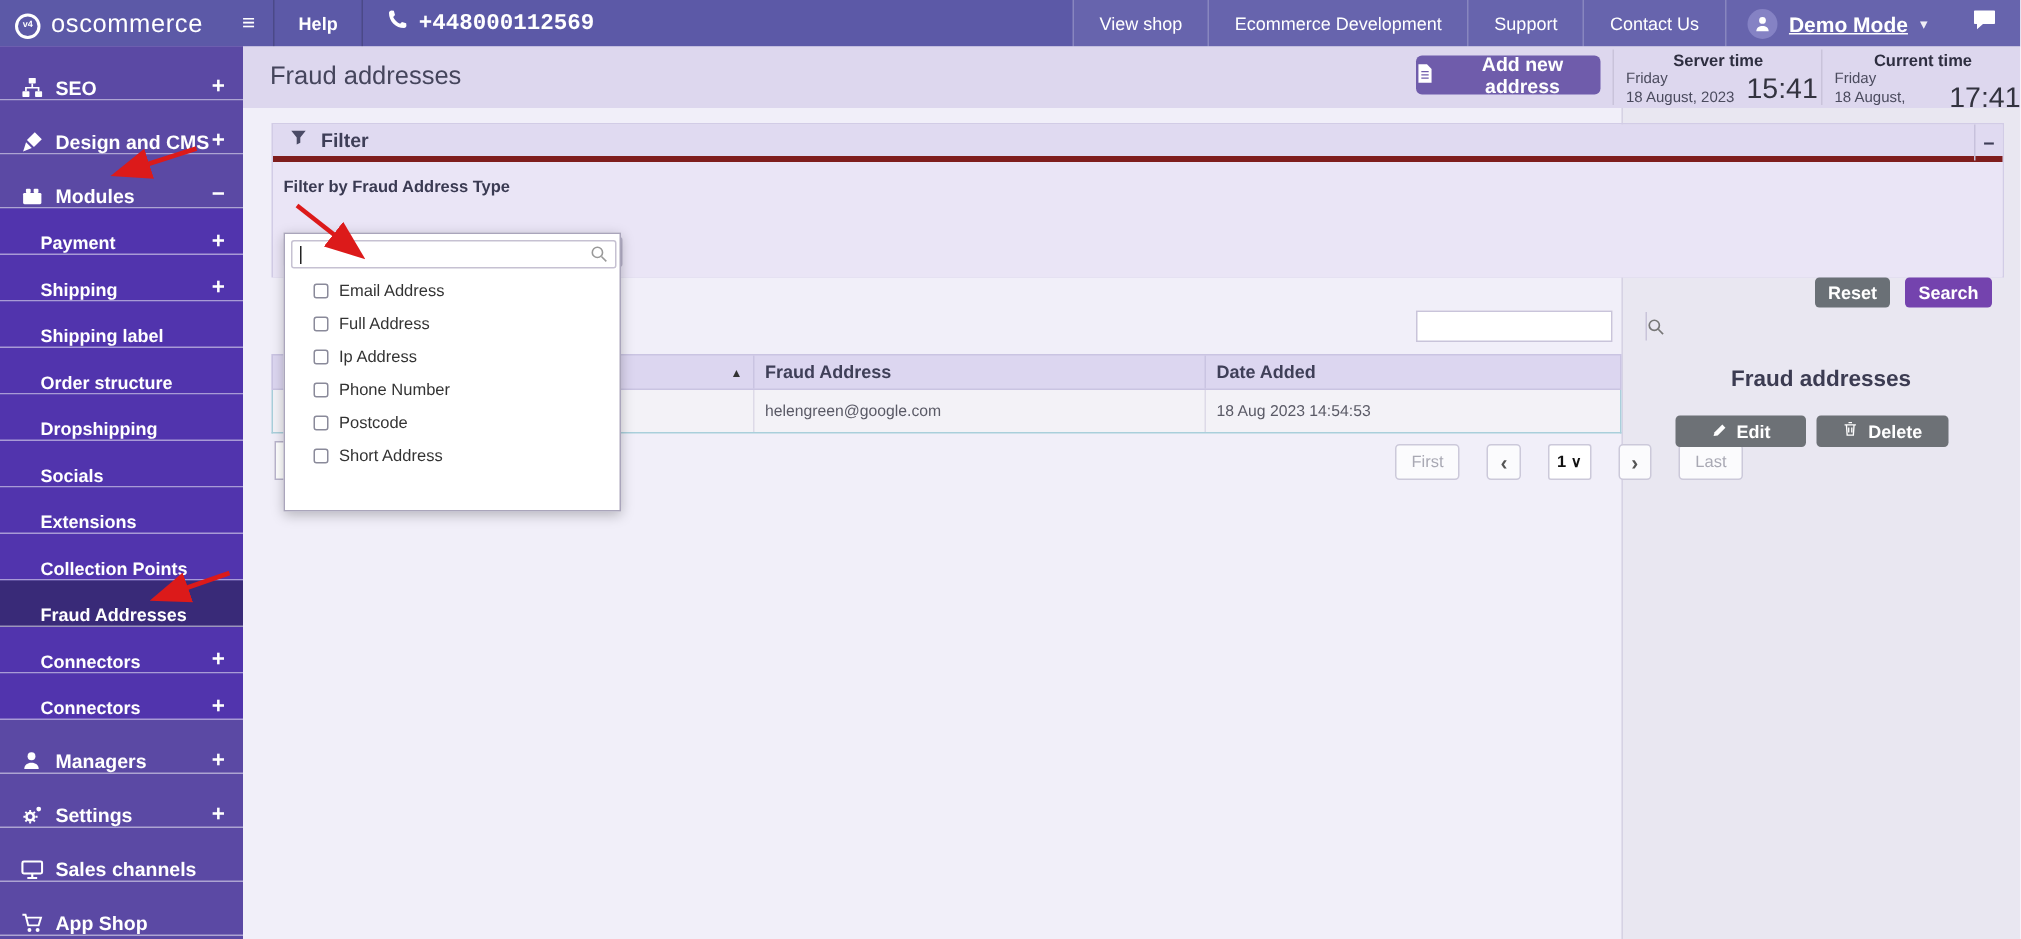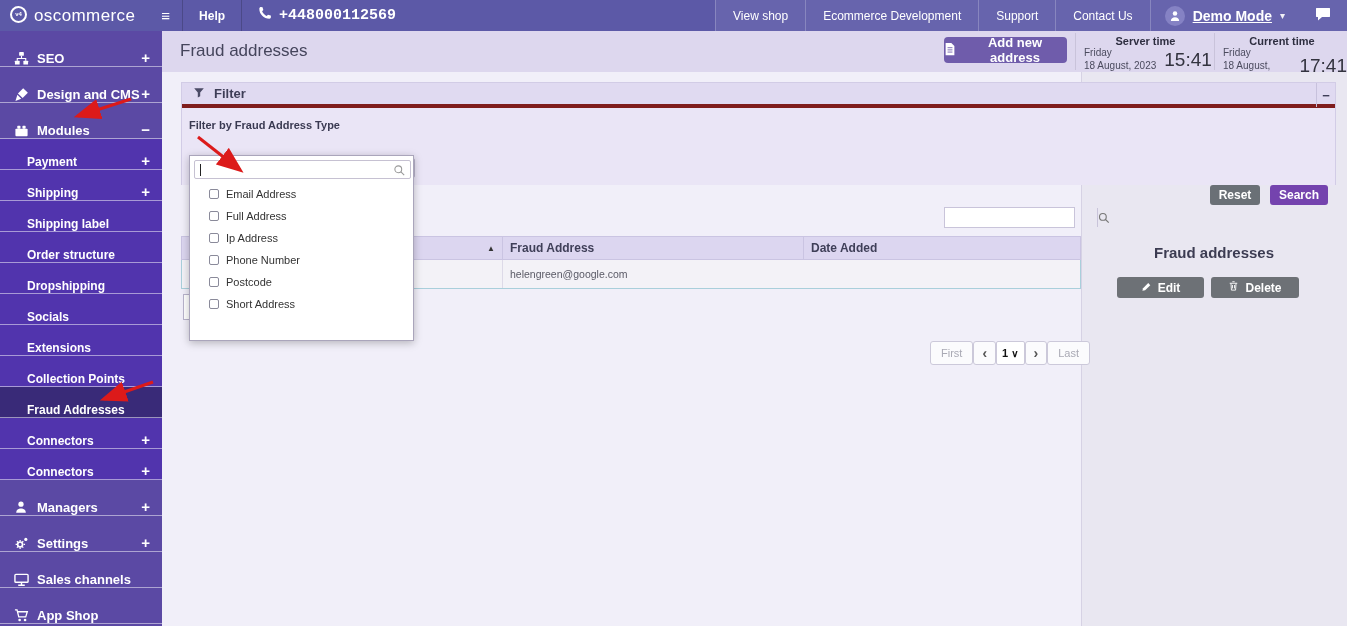--- a/index.html
+++ b/index.html
@@ -1,21 +1,21 @@
 <!DOCTYPE html>
 <html><head>
 <meta charset="utf-8">
 <style>
   * { margin:0; padding:0; box-sizing:border-box; }
   body { font-family:"Liberation Sans", sans-serif; background:#fff; }
   #app { position:relative; width:1347px; height:626px; overflow:hidden; background:#f1eff9; }
 
   
   .topbar { position:absolute; left:0; top:0; width:1347px; height:31px; background:#5c59a7; color:#fff; display:flex; align-items:center; }
-  .brand { display:flex; align-items:flex-start; gap:7px; padding-left:10px; }
+  .brand { display:flex; align-items:flex-end; gap:7px; padding-left:10px; }
   .logo-circle { width:17px; height:17px; border:2px solid #fff; border-radius:50%; display:flex; align-items:center; justify-content:center; font-size:6px; font-weight:bold; }
   .brand-name { font-size:17px; letter-spacing:.4px; }
   .hamburger { font-size:15px; font-weight:bold; margin-left:14px; padding:0 12px; cursor:pointer; }
   .tb-sep { width:1px; height:31px; background:rgba(0,0,0,.18); }
   .tb-item { padding:0 16px; font-size:12px; font-weight:bold; height:31px; display:flex; align-items:center; cursor:pointer; }
   .phone-item { display:flex; align-items:center; gap:7px; font-size:15px; font-weight:bold; padding:0 16px;font-family:Liberation Mono, monospace; }
   .tb-right { margin-left:auto; display:flex; align-items:center; height:31px; background:rgba(255,255,255,.07); }
   .tb-link { padding:0 17px; font-size:12px; height:31px; display:flex; align-items:center; border-left:1px solid rgba(255,255,255,.22); cursor:pointer; }
   .user-chip { display:flex; align-items:center; gap:8px; padding:0 14px; border-left:1px solid rgba(255,255,255,.22); height:31px; cursor:pointer; }
   .avatar { width:20px; height:20px; border-radius:50%; background:#8582c4; display:flex; align-items:center; justify-content:center; }
@@ -81,21 +81,21 @@
   .gh-cell { font-size:12px; font-weight:bold; color:#3f3f58; display:flex; align-items:center; padding-left:7px; position:relative; border-right:1px solid #cac4e2; }
   .gh-cell:last-child { border-right:none; }
   .sort-ind { position:absolute; right:7px; top:7px; font-size:8px; color:#333; }
   .grid-row { display:flex; height:29px; background:#f3f2f7; border:1px solid #a9cfdb; border-top:none; }
   .gr-cell { font-size:10.5px; color:#5a5a66; display:flex; align-items:center; padding-left:7px; border-right:1px solid #dddae8; }
   .gr-cell:last-child { border-right:none; }
   .c1 { width:321px; } .c2 { width:301px; } .c3 { width:276px; }
 
   .bulk-select { position:absolute; left:183px; top:294px; width:80px; height:26px; background:#fff; border:1px solid #b9b4cc; z-index:10; }
 
-  .pagination { position:absolute; left:930px; top:296px; height:24px; display:flex; gap:0; align-items:flex-end;margin-top:45px; }
+  .pagination { position:absolute; left:930px; top:296px; height:24px; display:flex; gap:18px; align-items:flex-end; }
   .pg-btn { height:24px; padding:0 10px; background:#fbfbfd; border:1px solid #ccc9da; border-radius:3px; font-size:11px; display:flex; align-items:center; color:#a9a9b4; cursor:pointer; }
   .pg-arrow { color:#555; font-size:14px; font-weight:bold; padding:0 8px; }
   .pg-select { height:24px; background:#fff; border:1px solid #ccc9da; border-radius:2px; display:flex; align-items:center; gap:3px; padding:0 5px; font-size:11px; font-weight:bold; color:#111; cursor:pointer; }
   .pg-select .chev { font-size:10px; font-weight:bold; }
 
   
   .sp-title { position:absolute; left:1081px; top:244px; width:266px; text-align:center; font-size:15px; font-weight:bold; color:#3c3c52; }
   .sp-btn { position:absolute; top:277px; height:21px; background:#6d7176; color:#fff; border:none; border-radius:3px; font-size:12px; font-weight:bold; display:flex; align-items:center; justify-content:center; gap:6px; cursor:pointer; font-family:inherit; }
   .sp-edit { left:1117px; width:87px; }
   .sp-delete { left:1211px; width:88px; }
@@ -341,20 +341,21 @@
       <div class="gh-cell c1">
         <span>Fraud Address Type</span>
         <span class="sort-ind">▲</span>
       </div>
       <div class="gh-cell c2">Fraud Address</div>
       <div class="gh-cell c3">Date Added</div>
     </div>
     <div class="grid-row">
       <div class="gr-cell c1">Email Address</div>
       <div class="gr-cell c2">helengreen@google.com</div>
+      <div class="gr-cell c3">18 Aug 2023 14:54:53</div>
     </div>
   </div>
 
   <div class="bulk-select"></div>
 
   <div class="pagination">
     <span class="pg-btn">First</span>
     <span class="pg-btn pg-arrow">‹</span>
     <span class="pg-select">
       <span>1</span>

